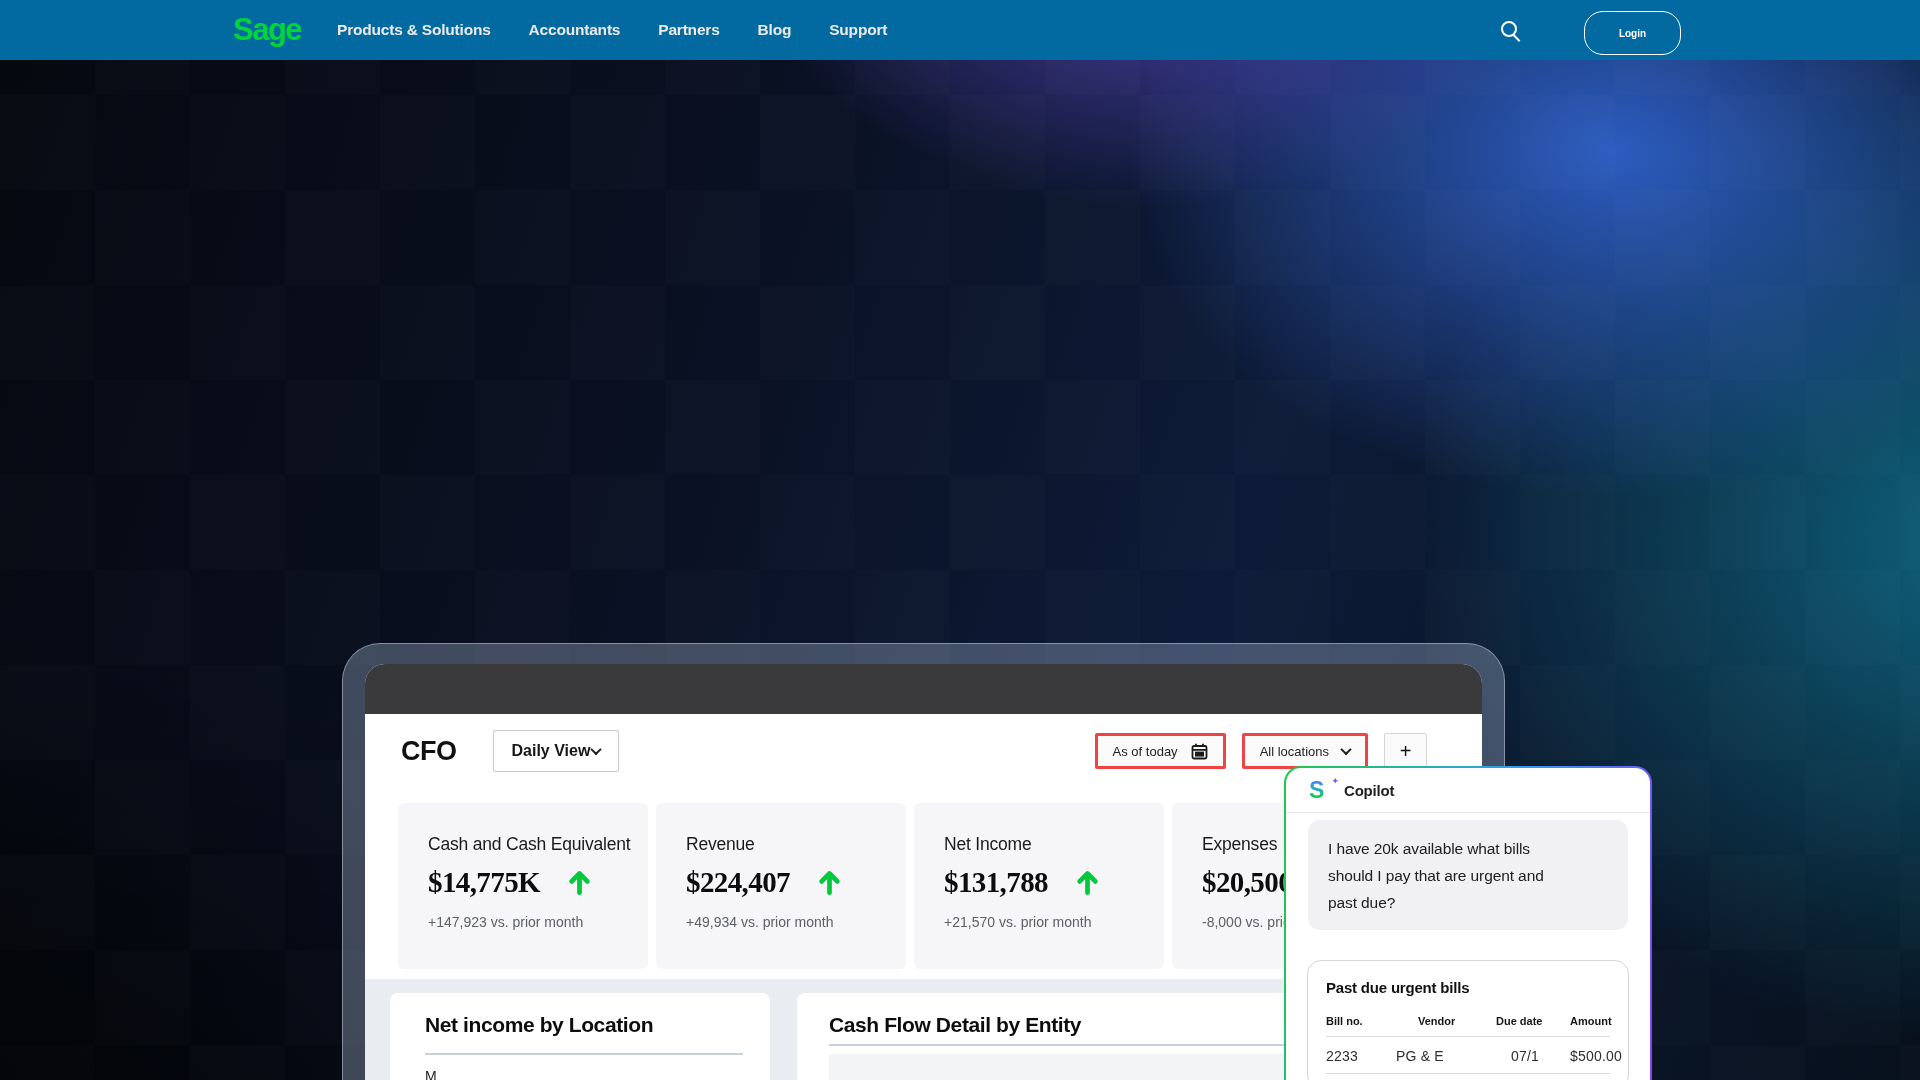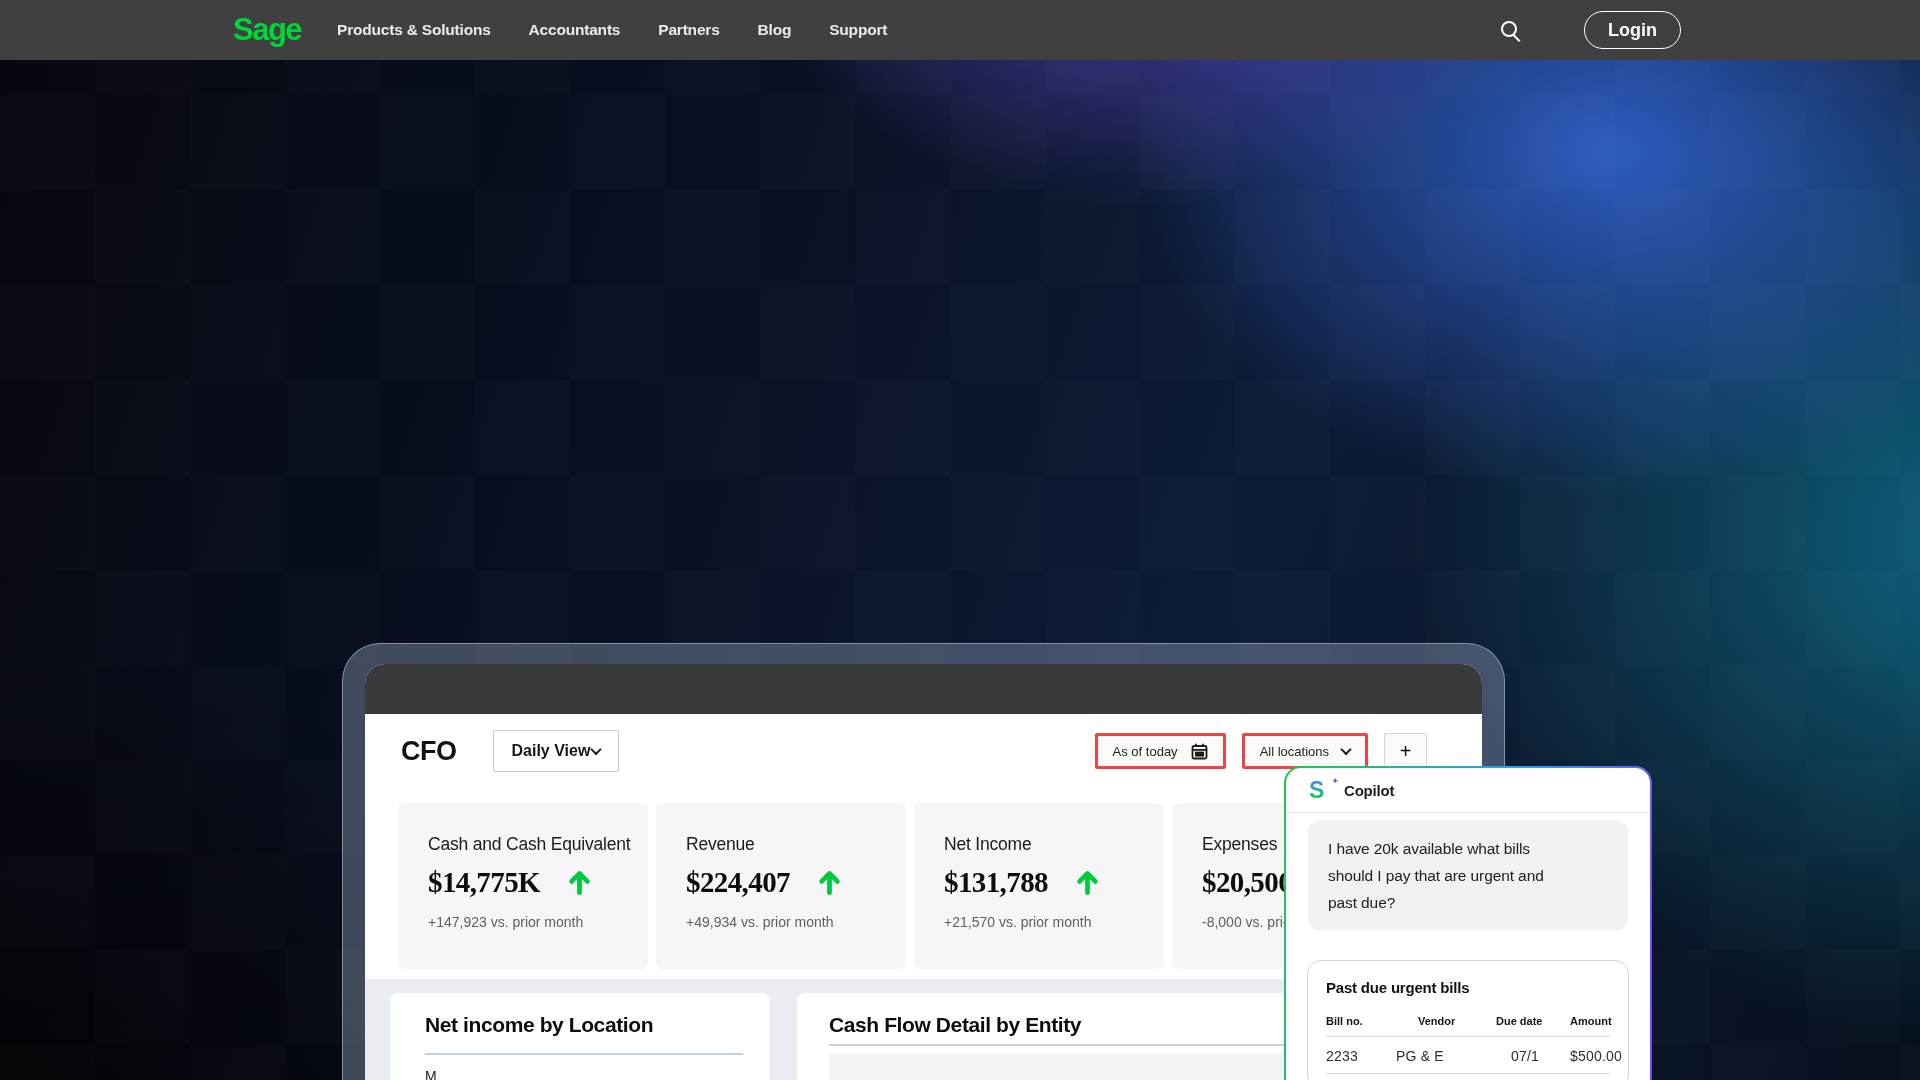--- a/index.html
+++ b/index.html
@@ -14,33 +14,33 @@
       radial-gradient(780px 560px at 84% 14%,  rgba(48,100,208,.90), transparent 62%),
       radial-gradient(900px 780px at 104% 50%, rgba(16,128,160,.75), transparent 65%),
       radial-gradient(1200px 800px at -5% 110%, rgba(0,0,0,.92), transparent 70%),
       linear-gradient(108deg,#06080f 0%,#0a1124 38%,#0d1b38 62%,#07101c 100%);
   }
   .bg-mosaic { position:absolute; inset:0;
     background-image:repeating-conic-gradient(rgba(255,255,255,.013) 0% 25%, transparent 0% 50%);
     background-size:190px 190px; }
 
   
-  .topnav { position:absolute; top:0; left:0; width:100%; height:60px; background:#404040; z-index:6; }
+  .topnav { position:absolute; top:0; left:0; width:100%; height:60px; background:#0369a1; z-index:6; }
   .logo { position:absolute; left:233px; top:12px; font-size:31px; font-weight:700;
     letter-spacing:-1.5px; color:#00D639; }
   .nav-links { position:absolute; left:337px; top:0; height:60px; display:flex;
     align-items:center; gap:38px; }
   .nav-link { color:#ebebeb; font-size:15.5px; font-weight:600; letter-spacing:-0.2px;
     white-space:nowrap; cursor:pointer; }
   .search { position:absolute; left:1501px; top:21px; width:16px; height:16px;
     border:2px solid #fff; border-radius:50%; cursor:pointer; }
   .search::after { content:''; position:absolute; width:9px; height:2px; background:#fff;
     transform:rotate(45deg); bottom:-4px; right:-6px; }
-  .login { position:absolute; left:1584px; top:11px; width:97px; height:38px;
-    border:1.5px solid #fff; border-radius:19px; color:#fff; font-size:18px; font-weight:600;
+  .login { position:absolute; left:1584px; top:11px; width:97px; height:44px;
+    border:1.5px solid #fff; border-radius:19px; color:#fff; font-size:10px; font-weight:600;
     display:flex; align-items:center; justify-content:center; cursor:pointer; }
 
   
   .tablet { position:absolute; left:342px; top:643px; width:1163px; height:520px;
     border-radius:38px; background:rgba(150,165,190,.40);
     border:1px solid rgba(220,227,245,.45); padding:20px 22px; z-index:3; }
   .screen { width:100%; height:100%; background:#fff; border-radius:20px 20px 0 0; overflow:hidden; }
   .bezel { height:50px; background:#3a3a3c; }
 
   

